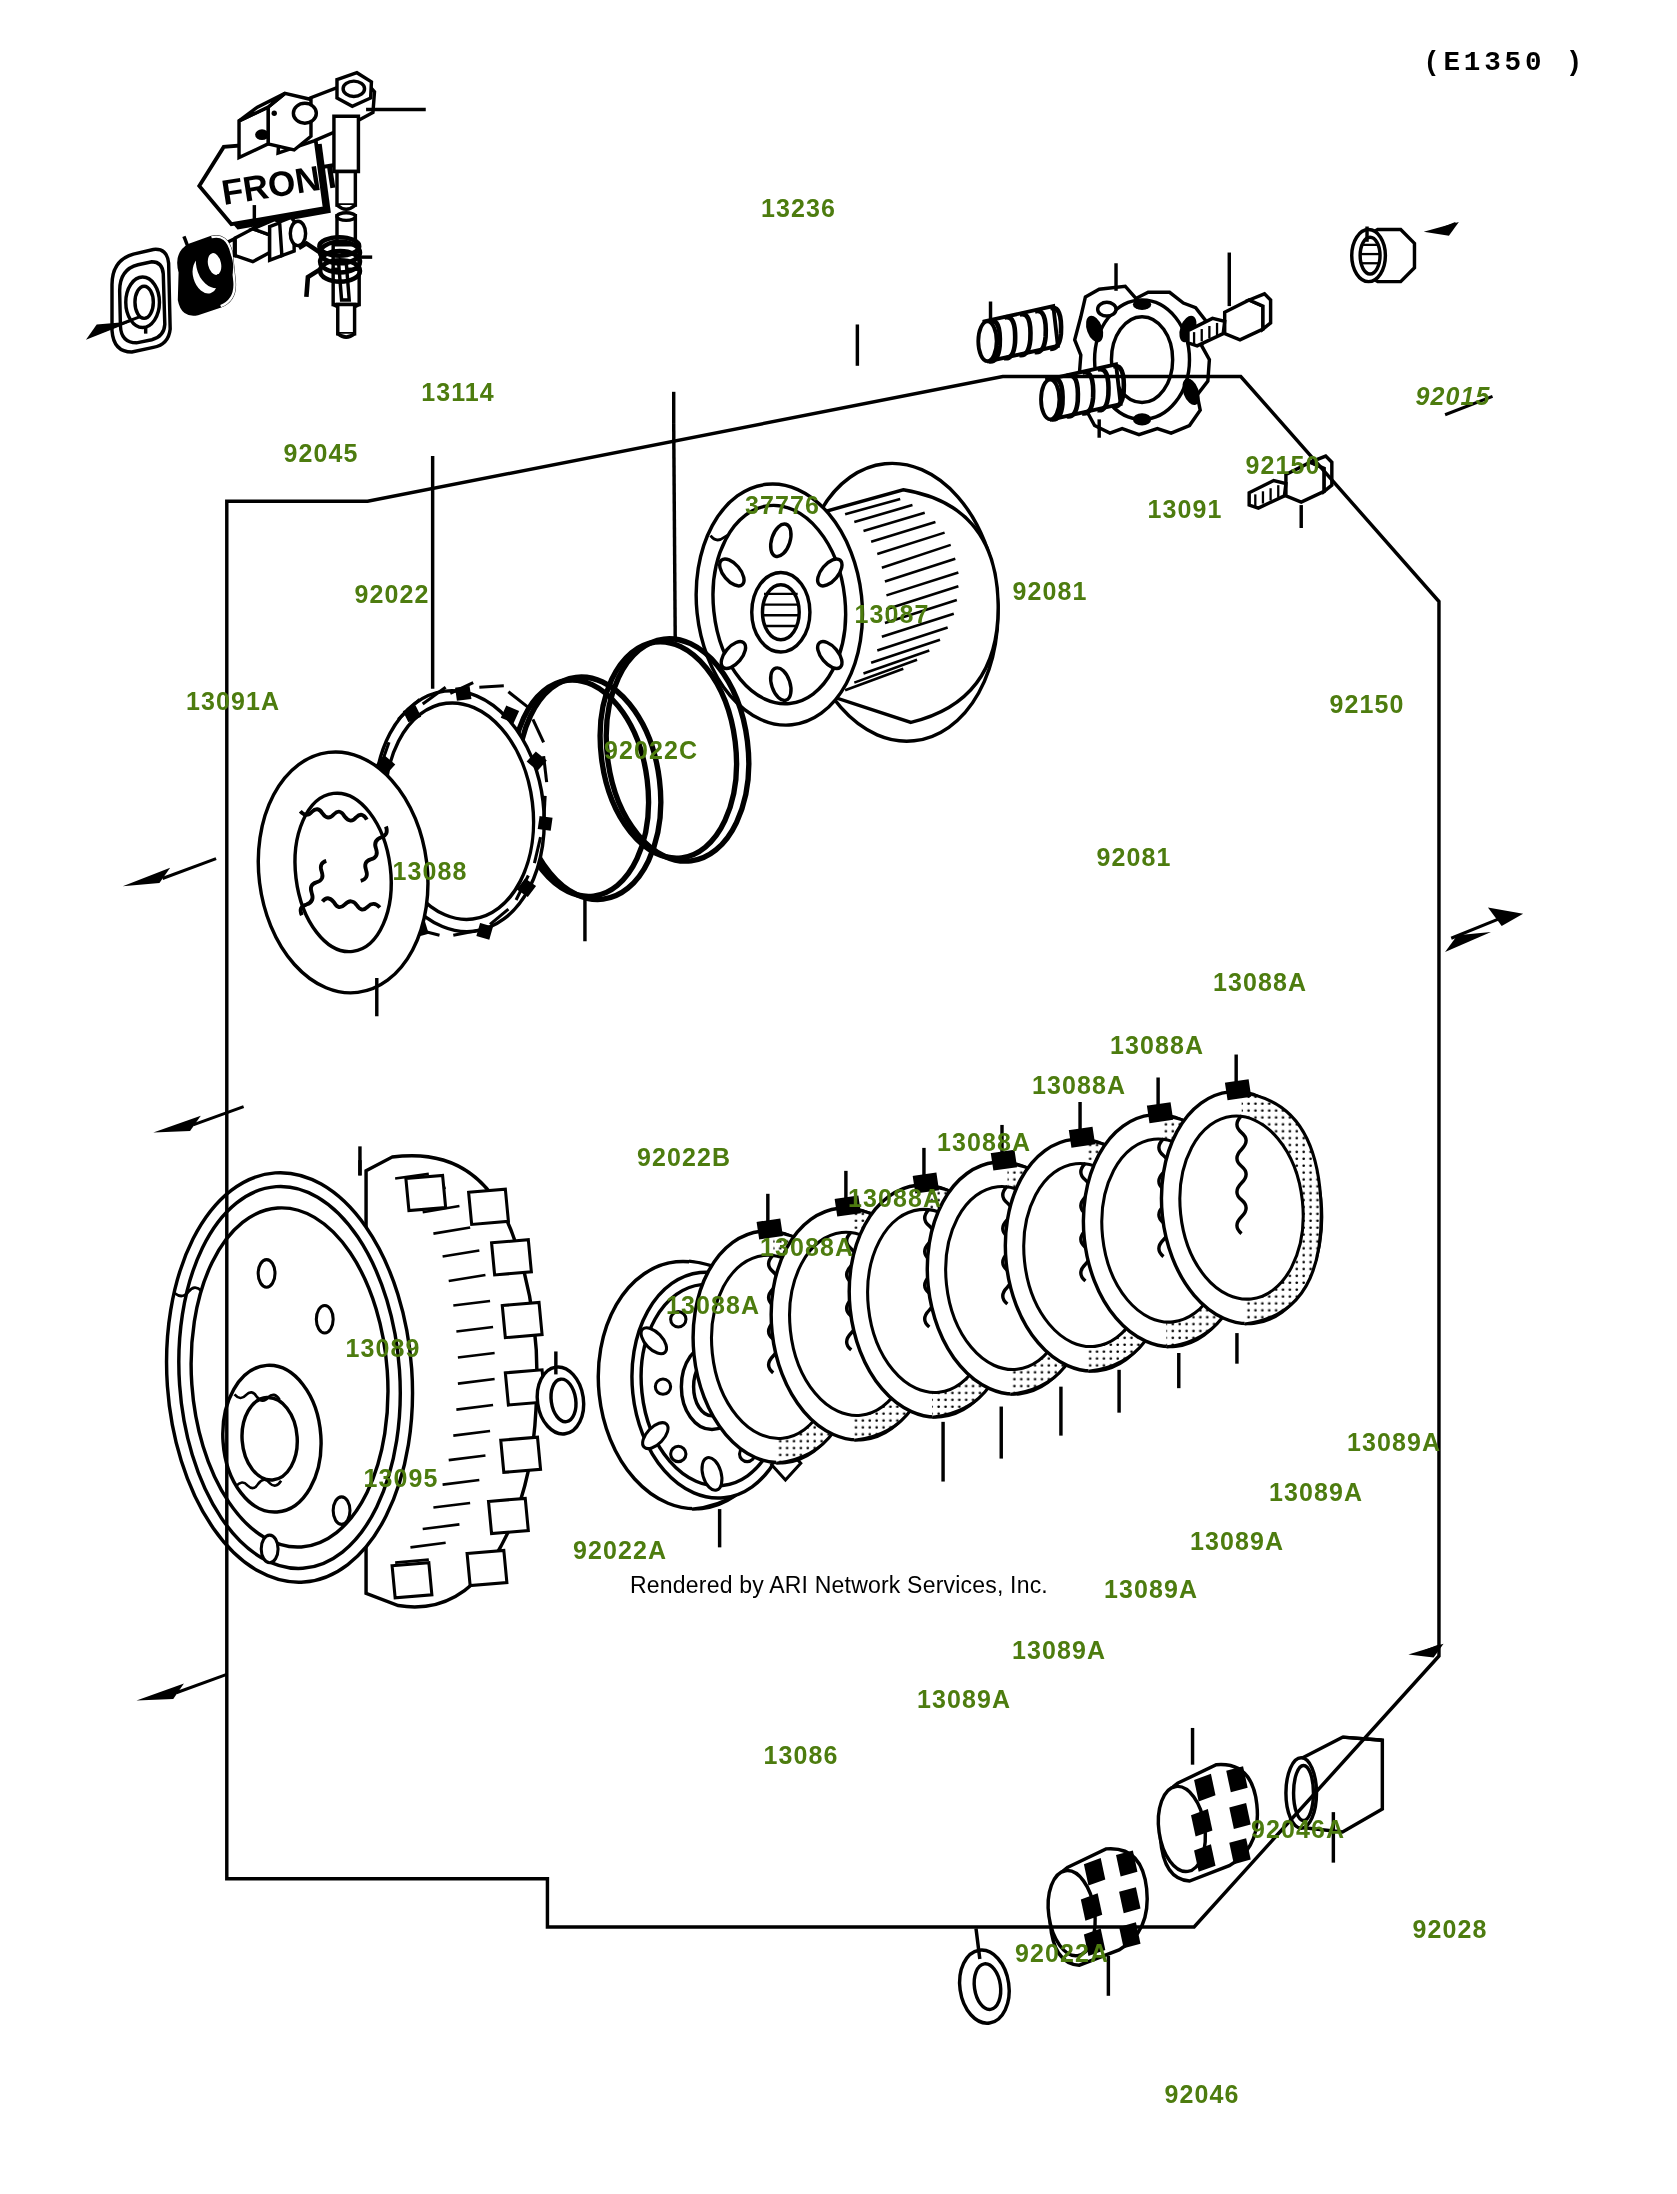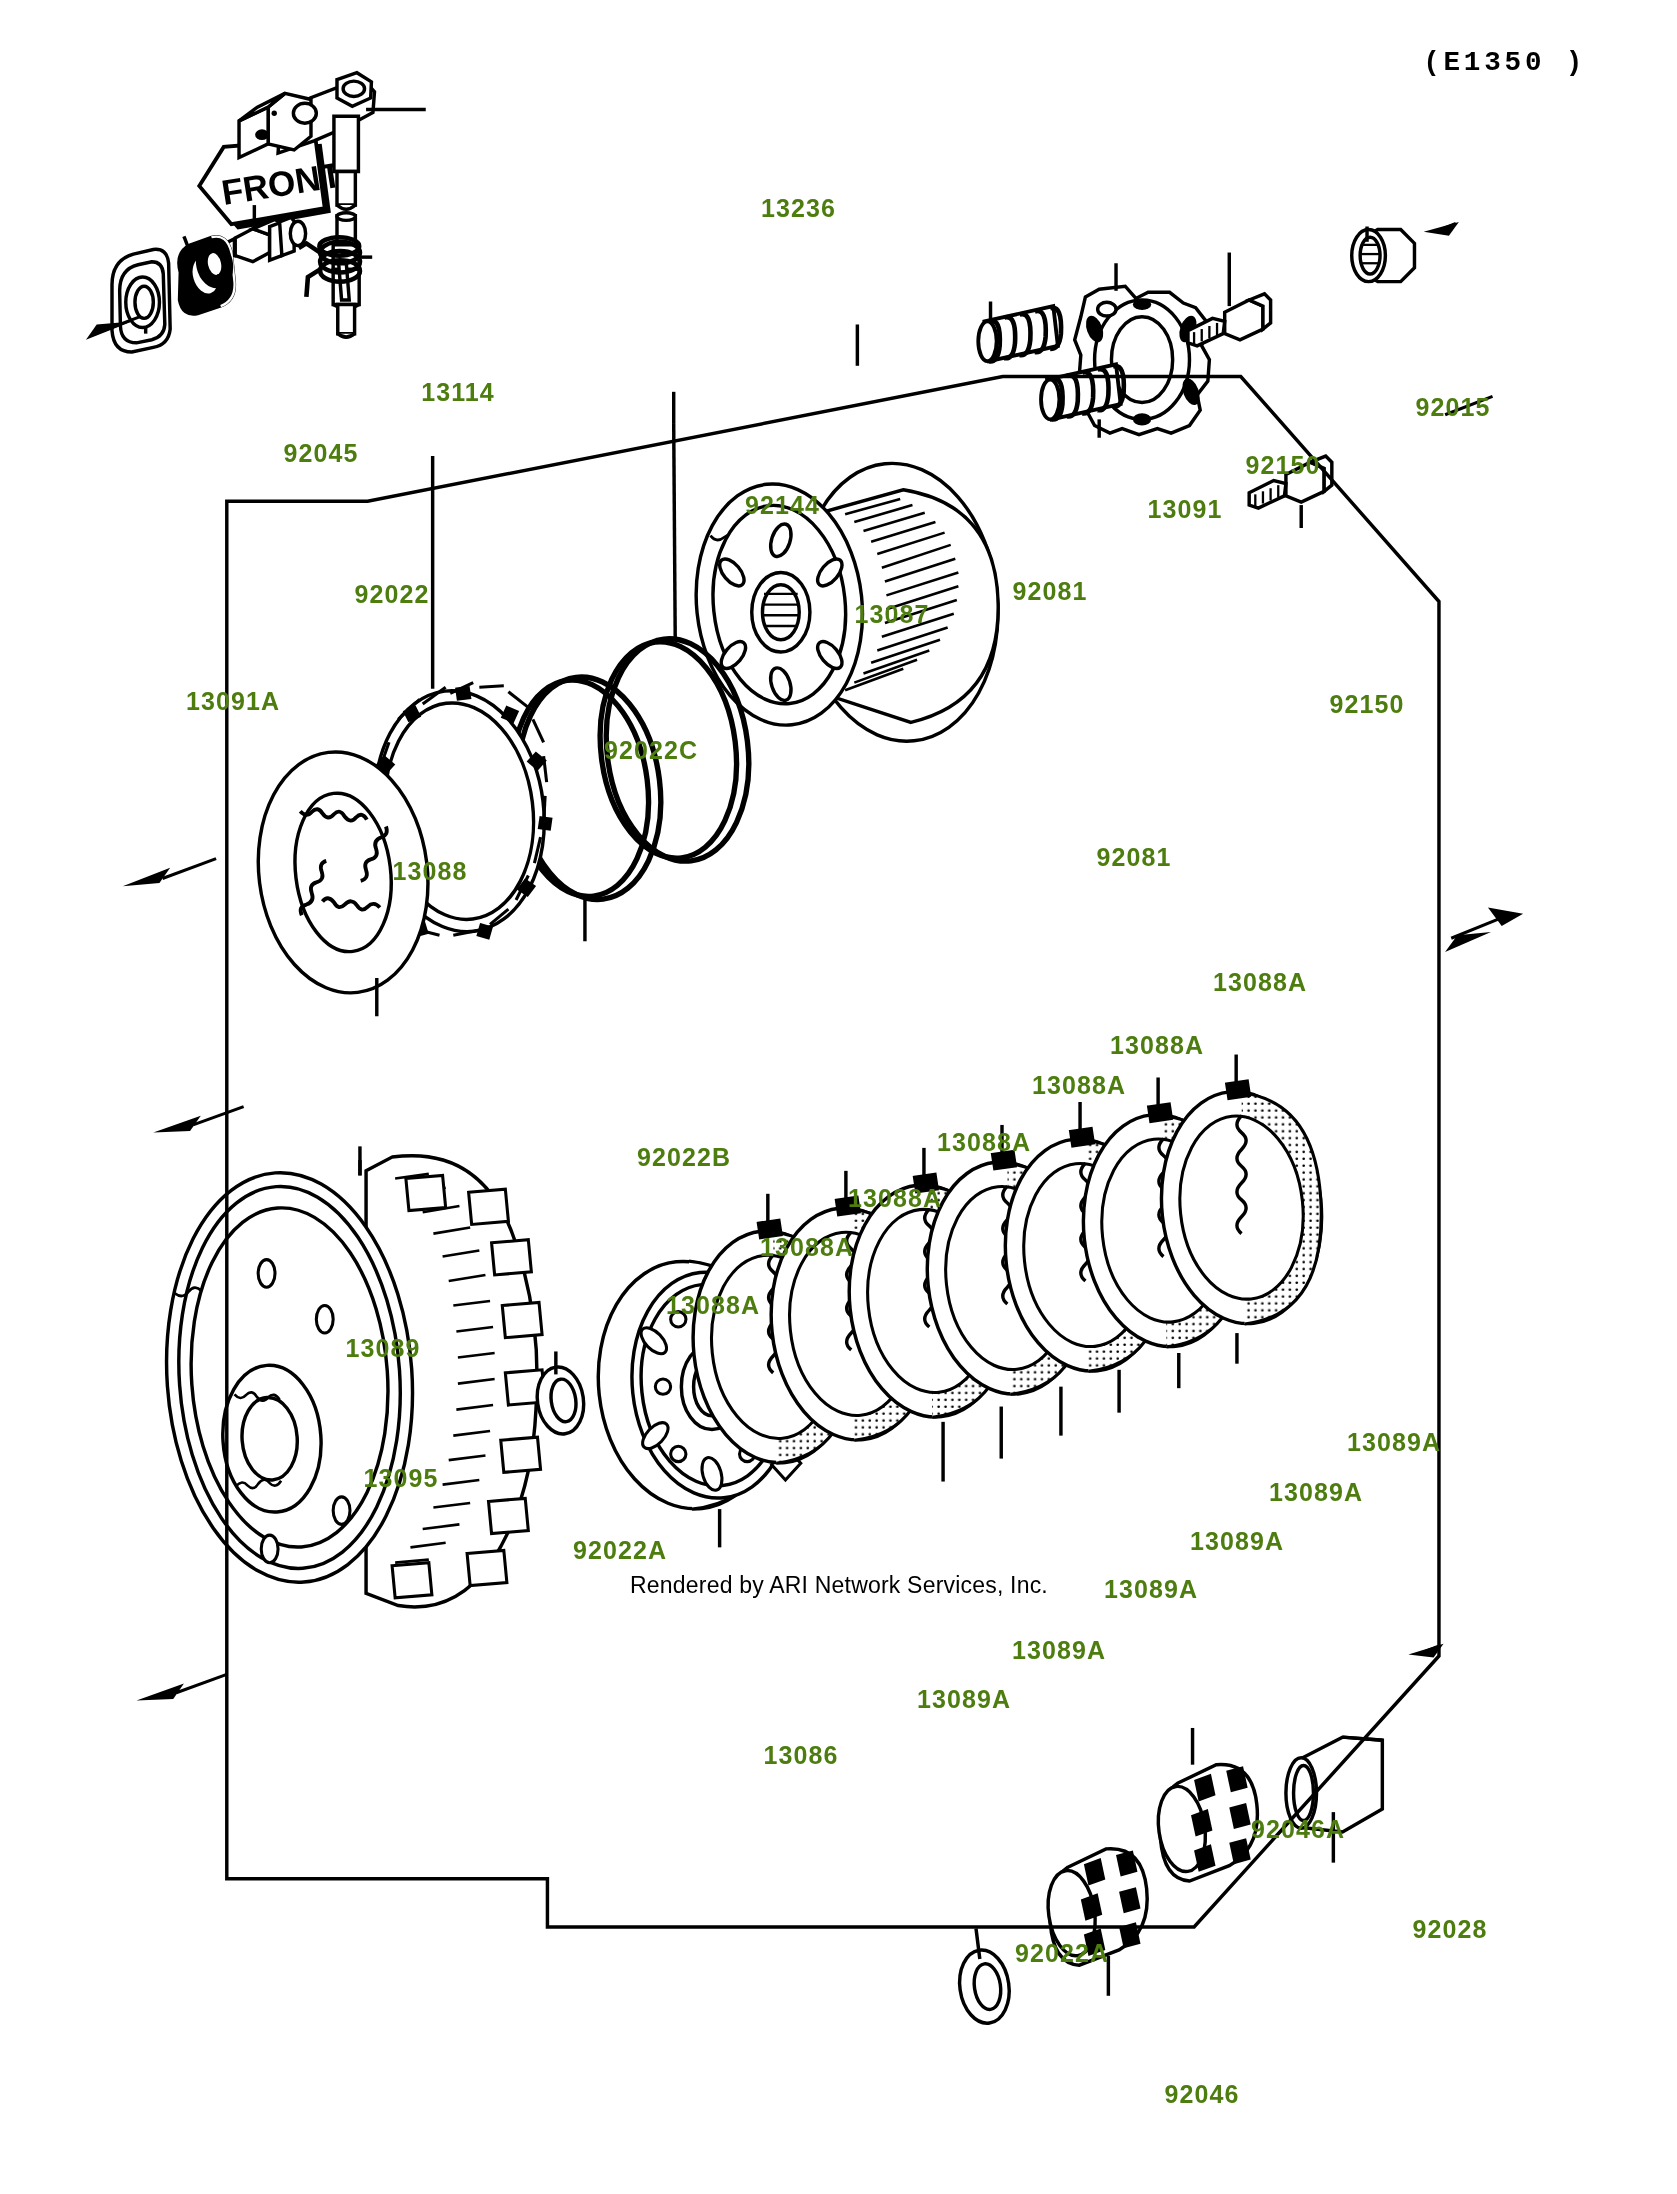--- a/index.html
+++ b/index.html
@@ -646,23 +646,23 @@
       <line x1="1888" y1="542" x2="1950" y2="518" stroke="#000" stroke-width="4"></line>
     </g>
 
   </svg>
 
   <div id="labels">
       <div class="lbl" style="left: 761px; top: 196px;">13236</div>
       <div class="lbl" style="left: 458px; top: 380px; transform: translateX(-50%);">13114</div>
       <div class="lbl" style="left: 321px; top: 441px; transform: translateX(-50%);">92045</div>
       <div class="lbl" style="left: 392px; top: 582px; transform: translateX(-50%);">92022</div>
-      <div class="lbl" style="left: 745px; top: 493px;">92144</div>
+      <div class="lbl" style="left: 745px; top: 493px;">37776</div>
       <div class="lbl" style="left: 233px; top: 689px; transform: translateX(-50%);">13091A</div>
-      <div class="lbl" style="left: 1453px; top: 395px; transform: translateX(-50%);">92015</div>
+      <div class="lbl" style="left: 1453px; top: 384px; transform: translateX(-50%); font-style: italic;">92015</div>
       <div class="lbl" style="left: 1283px; top: 453px; transform: translateX(-50%);">92150</div>
       <div class="lbl" style="left: 1185px; top: 497px; transform: translateX(-50%);">13091</div>
       <div class="lbl" style="left: 1050px; top: 579px; transform: translateX(-50%);">92081</div>
       <div class="lbl" style="left: 1367px; top: 692px; transform: translateX(-50%);">92150</div>
       <div class="lbl" style="left: 892px; top: 602px; transform: translateX(-50%);">13087</div>
       <div class="lbl" style="left: 1134px; top: 845px; transform: translateX(-50%);">92081</div>
       <div class="lbl" style="left: 651px; top: 738px; transform: translateX(-50%);">92022C</div>
       <div class="lbl" style="left: 430px; top: 859px; transform: translateX(-50%);">13088</div>
       <div class="lbl" style="left: 684px; top: 1145px; transform: translateX(-50%);">92022B</div>
       <div class="lbl" style="left: 383px; top: 1336px; transform: translateX(-50%);">13089</div>

